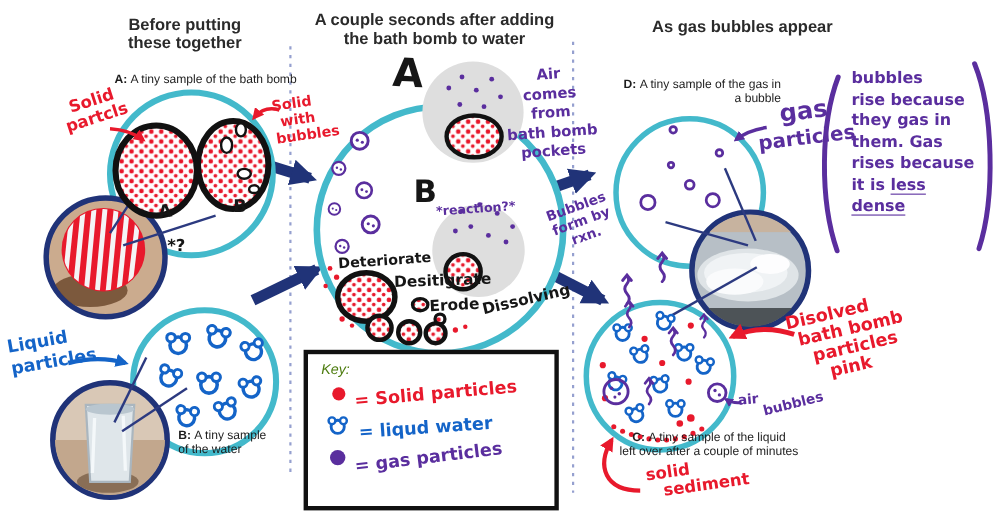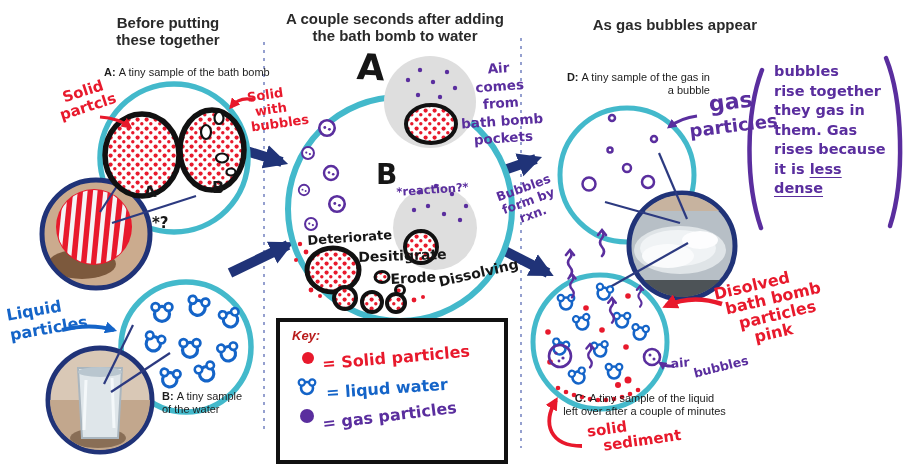--- a/index.html
+++ b/index.html
@@ -346,42 +346,42 @@
 <div class="t hw blk" style="left:358px;top:249px;font-size:14px;transform:rotate(-2deg);">Desitigrate</div>
 <div class="t hw blk" style="left:390px;top:271px;font-size:14px;transform:rotate(-3deg);">Erode</div>
 <div class="t hw blk" style="left:437px;top:274px;font-size:14px;transform:rotate(-13deg);">Dissolving</div>
 
 <div class="t hw purple" style="left:682px;top:96px;font-size:22px;line-height:24px;width:95px;text-align:center;transform:rotate(-7deg);">
   <span class="ln">gas</span>
   <span class="ln" style="font-size:18px;">particles</span>
 </div>
 <div class="t hw purple" style="left:774px;top:62px;font-size:14.5px;line-height:19.5px;">
   <span class="ln">bubbles</span>
-  <span class="ln">rise together</span>
+  <span class="ln">rise because</span>
   <span class="ln">they gas in</span>
   <span class="ln">them. Gas</span>
   <span class="ln">rises because</span>
   <span class="ln"><span>it is</span> <span class="u">less</span></span>
   <span class="ln u">dense</span>
 </div>
 <div class="t hw purple" style="left:670px;top:356px;font-size:12.5px;transform:rotate(-5deg);">air</div>
 <div class="t hw purple" style="left:692px;top:366px;font-size:12.5px;transform:rotate(-14deg);">bubbles</div>
 <div class="t hw red" style="left:712px;top:286px;font-size:16px;line-height:17px;transform:rotate(-13deg);">
   <span class="ln">Disolved</span>
   <span class="ln" style="margin-left:8px;">bath bomb</span>
   <span class="ln" style="margin-left:18px;">particles</span>
   <span class="ln" style="margin-left:30px;">pink</span>
 </div>
 <div class="t hw red" style="left:586px;top:424px;font-size:15px;line-height:16px;transform:rotate(-8deg);">
   <span class="ln">solid</span>
   <span class="ln" style="margin-left:14px;">sediment</span>
 </div>
 
 <div class="keybox">
-  <div class="t" style="left:12px;top:6px;font-size:13px;font-weight:bold;font-style:italic;color:#b91c1c;">Key:</div>
+  <div class="t" style="left:12px;top:6px;font-size:13px;font-weight:normal;font-style:italic;color:#4d7c0f;">Key:</div>
   <div class="keyrow" style="left:22px;top:26px;">
     <span class="kicon kdot" style="background:#e8192c;"></span>
     <span class="hw red" style="font-size:16px;display:inline-block;transform:rotate(-5deg);">= Solid particles</span>
   </div>
   <div class="keyrow" style="left:16px;top:54px;">
     <span class="kicon"><svg width="22" height="20" viewBox="-11 -10 22 20">
             <circle cx="0" cy="2" r="6" fill="#fff" stroke="#1464c8" stroke-width="2.6"></circle>
             <circle cx="-5.2" cy="-3.5" r="3.1" fill="#fff" stroke="#1464c8" stroke-width="2.2"></circle>
             <circle cx="5.2" cy="-3.5" r="3.1" fill="#fff" stroke="#1464c8" stroke-width="2.2"></circle>
           </svg></span>

